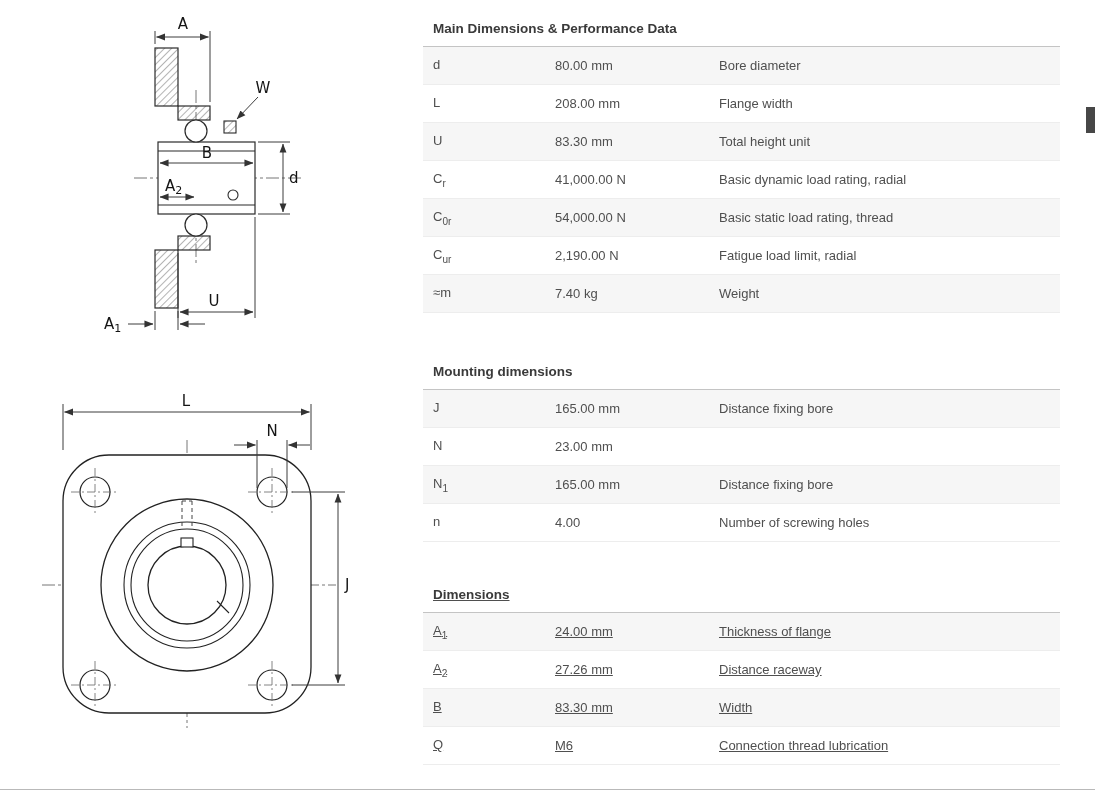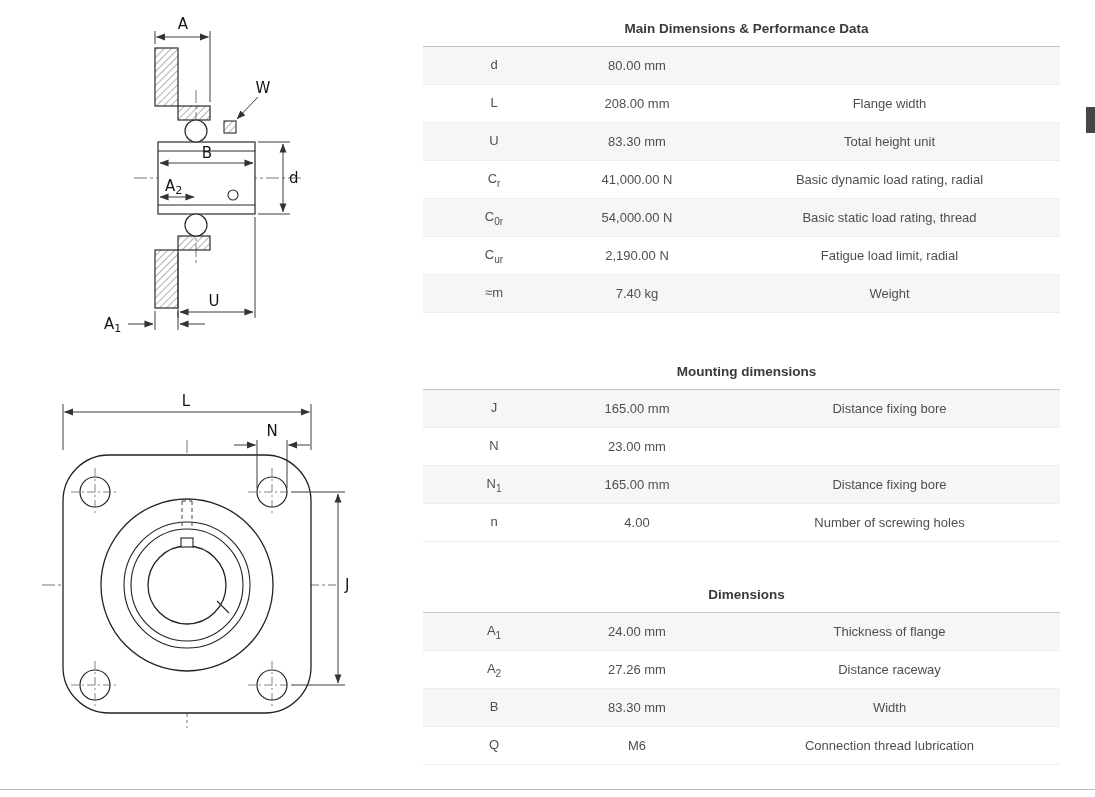--- a/index.html
+++ b/index.html
@@ -5,29 +5,29 @@
   * { margin:0; padding:0; box-sizing:border-box; }
   html, body { width:1095px; height:797px; }
   body {
     position:relative; overflow:hidden; background:#ffffff;
     font-family:"Liberation Sans","DejaVu Sans",sans-serif;
     color:var(--body_text,#4f4f4f);
   }
   .drawing { position:absolute; }
   svg text { font-family:"DejaVu Sans","Liberation Sans",sans-serif; }
 
-  #specs { position:absolute; left:423px; top:12px; width:637px;text-align:center; }
+  #specs { position:absolute; left:423px; top:12px; width:637px; }
   .spec-table h3 {
     font-size:13.5px; font-weight:bold; line-height:16px;
     color:var(--title_text,#3a3a3a);
     padding:9px 0 9px 10px;
     border-bottom:1px solid var(--rule,#c4c4c4);
   }
   .spec-table + .spec-table { margin-top:42px; }
-  #specs .spec-table:nth-of-type(3) { margin-top:36px; }
+  #specs .spec-table:nth-of-type(3) { margin-top:36px;text-decoration:underline; }
 
   .row {
     display:grid; grid-template-columns:122px 164px 1fr; align-items:center;
     height:38px; padding-left:10px; font-size:13px;
     border-bottom:1px solid var(--row_border,#ededed);
   }
   .rows .row:nth-child(odd) { background:var(--stripe,#f6f6f6); }
   .cell { white-space:nowrap; overflow:hidden; }
   .subs { font-size:10px; }
 
@@ -181,20 +181,21 @@
 </svg>
 
 <div id="specs">
 
   <section class="spec-table">
     <h3>Main Dimensions &amp; Performance Data</h3>
     <div class="rows">
       <div class="row">
         <span class="cell sym"><span>d</span><sub class="subs"></sub></span>
         <span class="cell val">80.00 mm</span>
+        <span class="cell desc">Bore diameter</span>
       </div>
       <div class="row">
         <span class="cell sym"><span>L</span><sub class="subs"></sub></span>
         <span class="cell val">208.00 mm</span>
         <span class="cell desc">Flange width</span>
       </div>
       <div class="row">
         <span class="cell sym"><span>U</span><sub class="subs"></sub></span>
         <span class="cell val">83.30 mm</span>
         <span class="cell desc">Total height unit</span>

